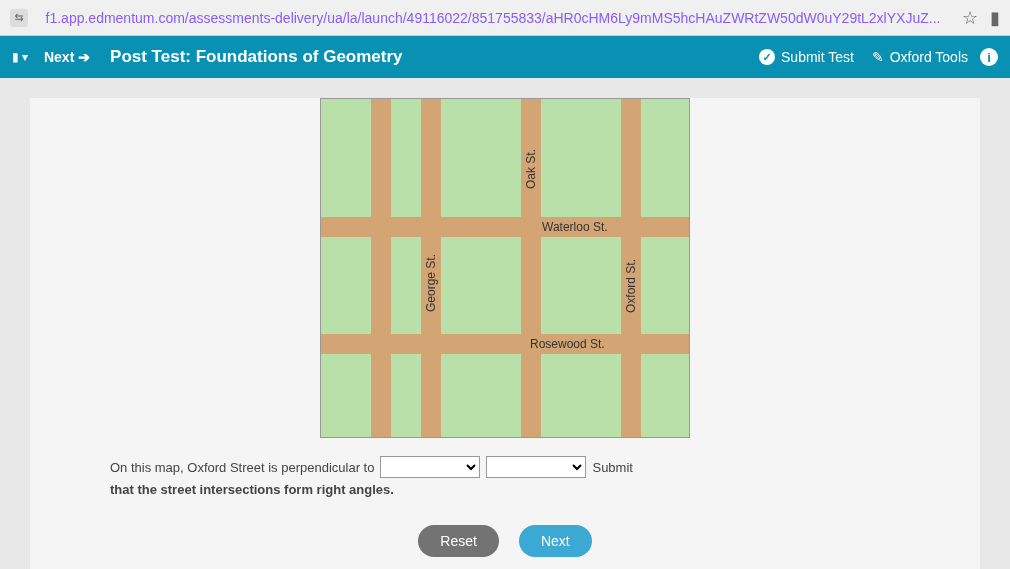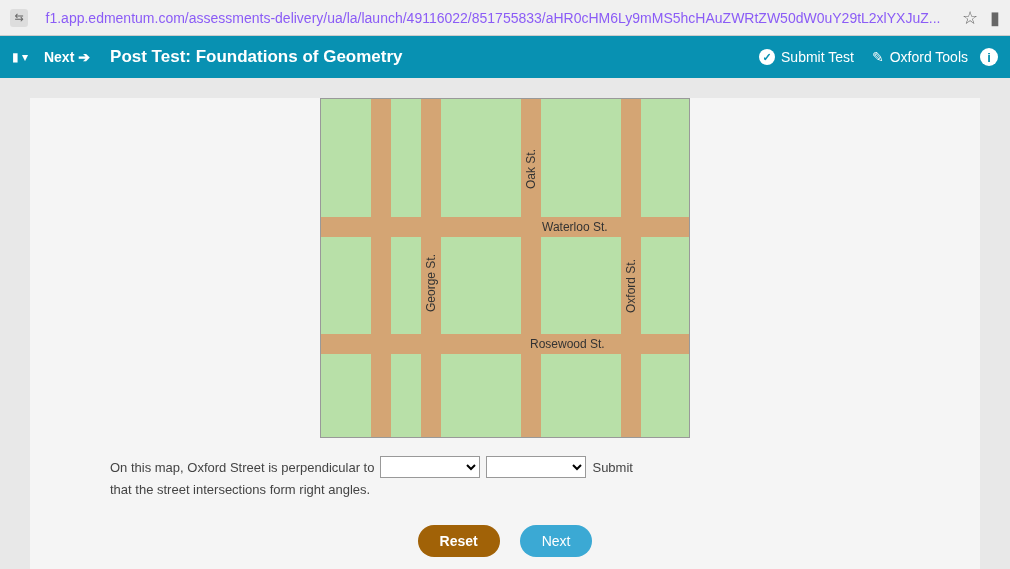--- a/index.html
+++ b/index.html
@@ -170,36 +170,37 @@
       height: 22px;
       border: 1px solid #999;
       background: white;
       min-width: 100px;
       cursor: pointer;
     }
     .sub-text {
       font-size: 13px;
       color: #444;
       padding: 4px 60px 0;
+      font-weight: bold;
     }
     .button-row {
       display: flex;
       justify-content: center;
       gap: 20px;
       margin-top: 28px;
     }
     .btn {
       padding: 8px 22px;
       border: none;
       border-radius: 18px;
       color: white;
       font-size: 14px;
       cursor: pointer;
     }
-    .btn-reset { background: #a16207; font-weight: bold; }
+    .btn-reset { background: #737373; }
     .btn-next { background: #3ba9d4; }
   </style>
 </head>
 <body>
 
 <div class="browser-bar">
   <div class="tab-icon">⇆</div>
   <div class="url">f1.app.edmentum.com/assessments-delivery/ua/la/launch/49116022/851755833/aHR0cHM6Ly9mMS5hcHAuZWRtZW50dW0uY29tL2xlYXJuZ...</div>
   <div class="star-icon">☆</div>
   <div class="star-icon" style="margin:0">▮</div>

